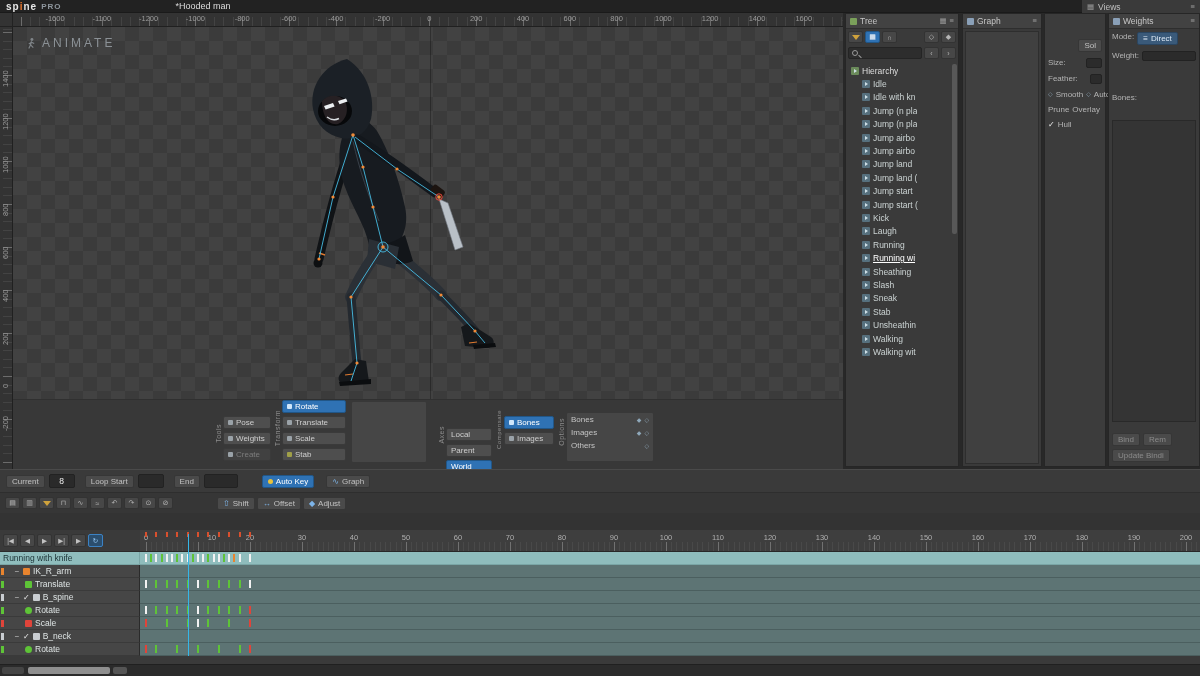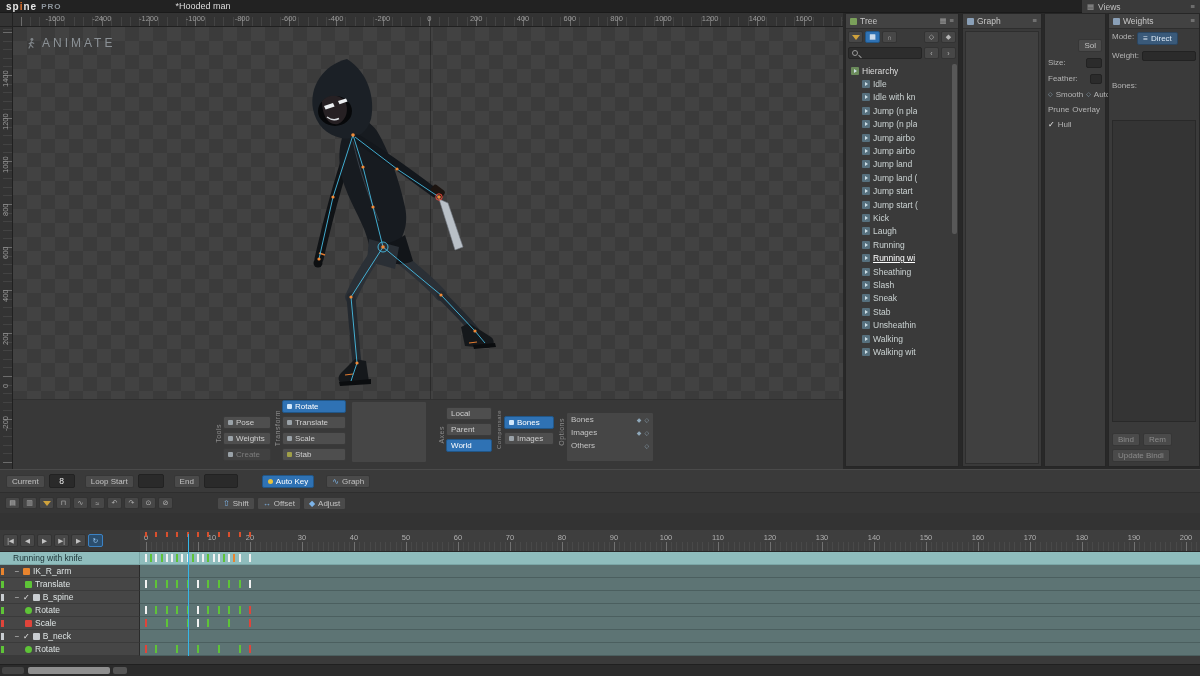--- a/index.html
+++ b/index.html
@@ -121,21 +121,21 @@
       <span>Views</span>
       <span class="sp"></span>
       <span class="mini">≡</span>
     </div>
   </div>
 
   <div class="viewport">
     <div class="ruler-top">
         <div class="ticks"></div>
         <span style="left: 42px;">-1600</span>
-        <span style="left: 88.8px;">-2400</span>
+        <span style="left: 88.8px;">-1100</span>
         <span style="left: 135.6px;">-1200</span>
         <span style="left: 182.4px;">-1000</span>
         <span style="left: 229.2px;">-800</span>
         <span style="left: 276px;">-600</span>
         <span style="left: 322.8px;">-400</span>
         <span style="left: 369.6px;">-200</span>
         <span style="left: 416.4px;">0</span>
         <span style="left: 463.2px;">200</span>
         <span style="left: 510px;">400</span>
         <span style="left: 556.8px;">600</span>
@@ -256,21 +256,21 @@
             </div>
           <div class="tb-btn">
               <span class="dot olive"></span>
               <span>Stab</span>
             </div>
         </div>
 
         <div class="tb-panel" style="left:338px;top:1px;width:76px;height:62px"></div>
 
         <div class="tb-vlabel" style="left:425px;top:26px">Axes</div>
-        <div class="tb-col" style="left:433px;top:7px;width:46px">
+        <div class="tb-col" style="left:433px;top:28px;width:46px">
           <div class="tb-btn">
               <span>Local</span>
             </div>
           <div class="tb-btn">
               <span>Parent</span>
             </div>
           <div class="tb-btn active">
               <span>World</span>
             </div>
         </div>
@@ -492,21 +492,21 @@
         <span>Mode:</span>
       <span class="chip steel">
           <span>≡</span>
           <span>Direct</span>
         </span>
     </div>
     <div class="wrow">
         <span>Weight:</span>
         <span class="inputbox" style="flex:1"></span>
       </div>
-    <div class="wrow" style="margin-top:14px">
+    <div class="wrow" style="margin-top:26px">
         <span>Bones:</span>
       </div>
     <div class="w-list"></div>
     <div class="w-bottom">
       <span class="chip dim">Bind</span>
       <span class="chip dim">Rem</span>
       <span class="chip dim">Update Bindi</span>
     </div>
   </div>
 
@@ -598,21 +598,21 @@
       <div class="playbar">
           <div class="pb-btn">|◀</div>
           <div class="pb-btn">◀</div>
           <div class="pb-btn">▶</div>
           <div class="pb-btn">▶|</div>
           <div class="pb-btn">▶</div>
           <div class="pb-btn active">↻</div>
         </div>
       <div class="rows">
           <div class="drow anim">
-            <div class="lbl" style="padding-left: 13px;">
+            <div class="lbl" style="padding-left: 3px;">
               <div class="t-label">Running with knife</div>
             </div>
             <div class="tl">
               <div class="key" style="left: 5px; background: rgb(242, 242, 242);"></div>
               <div class="key" style="left: 10.2px; background: rgb(94, 196, 55);"></div>
               <div class="key" style="left: 15.4px; background: rgb(242, 242, 242);"></div>
               <div class="key" style="left: 20.6px; background: rgb(94, 196, 55);"></div>
               <div class="key" style="left: 25.8px; background: rgb(242, 242, 242);"></div>
               <div class="key" style="left: 31px; background: rgb(242, 242, 242);"></div>
               <div class="key" style="left: 36.2px; background: rgb(94, 196, 55);"></div>

